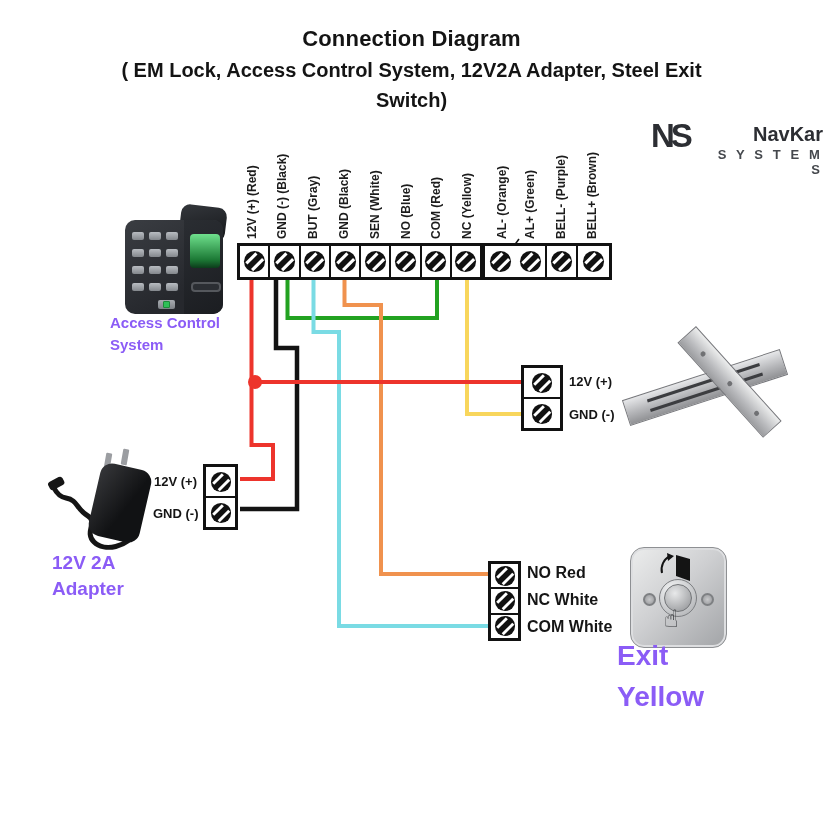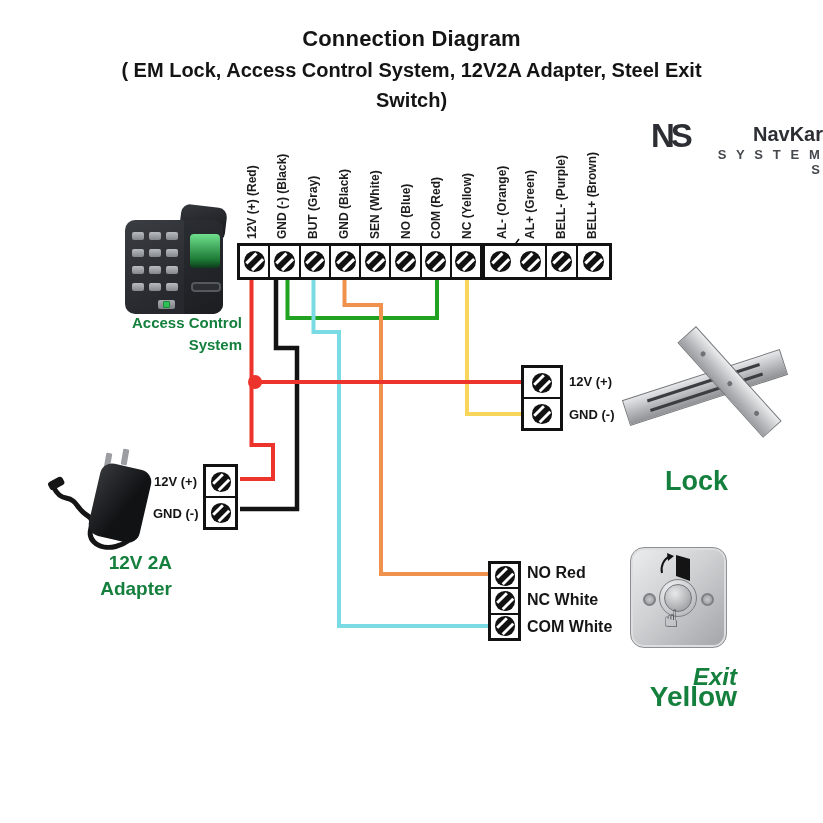--- a/index.html
+++ b/index.html
@@ -30,21 +30,21 @@
   
   .rlab{position:absolute;top:239px;transform:rotate(-90deg);transform-origin:top left;
         white-space:nowrap;font-size:12px;font-weight:700;color:#1c1c1c;z-index:2;line-height:16px;}
   
   .miniblock{border:3px solid #111;background:#fff;box-sizing:border-box;z-index:2;display:flex;flex-direction:column;}
   .minicell{flex:1;display:flex;align-items:center;justify-content:center;border-bottom:2px solid #111;}
   .minicell:last-child{border-bottom:0;}
   .sidelab{position:absolute;font-weight:700;color:#151515;white-space:nowrap;z-index:2;}
   .lab13{font-size:13px;} .lab16{font-size:16px;font-weight:700;}
   
-  .cap{position:absolute;text-align:right;font-weight:700;color:#15803d;z-index:2;}
+  .cap{position:absolute;text-align:left;font-weight:700;color:#8b5cf6;z-index:2;}
   
   #wires{position:absolute;left:0;top:0;z-index:1;}
   
   .acs{left:120px;top:208px;width:110px;height:110px;z-index:2;}
   .acs .body{position:absolute;left:5px;top:12px;width:98px;height:94px;background:linear-gradient(150deg,#3a3d42,#26282d 70%);border-radius:10px;}
   .acs .rmod{position:absolute;left:64px;top:12px;width:39px;height:94px;background:linear-gradient(150deg,#2a2d32,#1b1d21);border-radius:0 10px 10px 0;}
   .acs .fpglow{position:absolute;left:70px;top:26px;width:30px;height:34px;background:linear-gradient(180deg,#6fe08d,#1d7a36 75%,#0c3c1b);border-radius:4px;}
   .acs .cap-top{position:absolute;left:60px;top:-2px;width:46px;height:34px;background:linear-gradient(160deg,#34373c,#141619);border-radius:9px;transform:rotate(7deg);}
   .acs .slot{position:absolute;left:71px;top:74px;width:26px;height:6px;border:2px solid #55585d;border-radius:4px;background:#2b2e33;}
   .acs .keys{position:absolute;left:12px;top:24px;width:50px;height:62px;display:grid;grid-template-columns:repeat(3,12px);grid-auto-rows:8px;column-gap:5px;row-gap:9px;}
@@ -257,21 +257,20 @@
     <div class="bar magnet">
       <div class="groove g1"></div>
       <div class="groove g2"></div>
     </div>
     <div class="bar arm">
       <div class="dot" style="left:22px;"></div>
       <div class="dot" style="left:62px;"></div>
       <div class="dot" style="left:102px;"></div>
     </div>
   </div>
-  <div class="cap" style="left:628px;top:466px;width:100px;font-size:27px;">Lock</div>
 
   <div class="abs miniblock" style="left:203px;top:464px;width:35px;height:66px;">
     <div class="minicell">
         <svg class="screw-sm" viewBox="0 0 24 24">
           <circle cx="12" cy="12" r="11" fill="#111"></circle>
           <line x1="3.5" y1="14" x2="14" y2="3.5" stroke="#fff" stroke-width="3.2"></line>
           <line x1="9.5" y1="21" x2="21" y2="9.5" stroke="#fff" stroke-width="3.2"></line>
         </svg>
       </div>
     <div class="minicell">
@@ -330,16 +329,16 @@
       <polygon points="20,4 34,8 34,30 20,25" fill="#141414"></polygon>
       <path d="M6,22 A15,15 0 0 1 14,5" fill="none" stroke="#141414" stroke-width="2"></path>
       <polygon points="11,2 18,5 12,10" fill="#141414"></polygon>
     </svg>
     <div class="ring"></div>
     <div class="dome"></div>
     <div class="hole h1"></div>
     <div class="hole h2"></div>
     <div class="hand">☝</div>
   </div>
-  <div class="cap" style="left:617px;top:663px;width:120px;font-size:24px;font-style:italic;">Exit</div>
+  <div class="cap" style="left:617px;top:640px;width:120px;font-size:28px;">Exit</div>
   <div class="cap" style="left:617px;top:681px;width:120px;font-size:28px;">Yellow</div>
 
 </div>
 
 </body></html>

